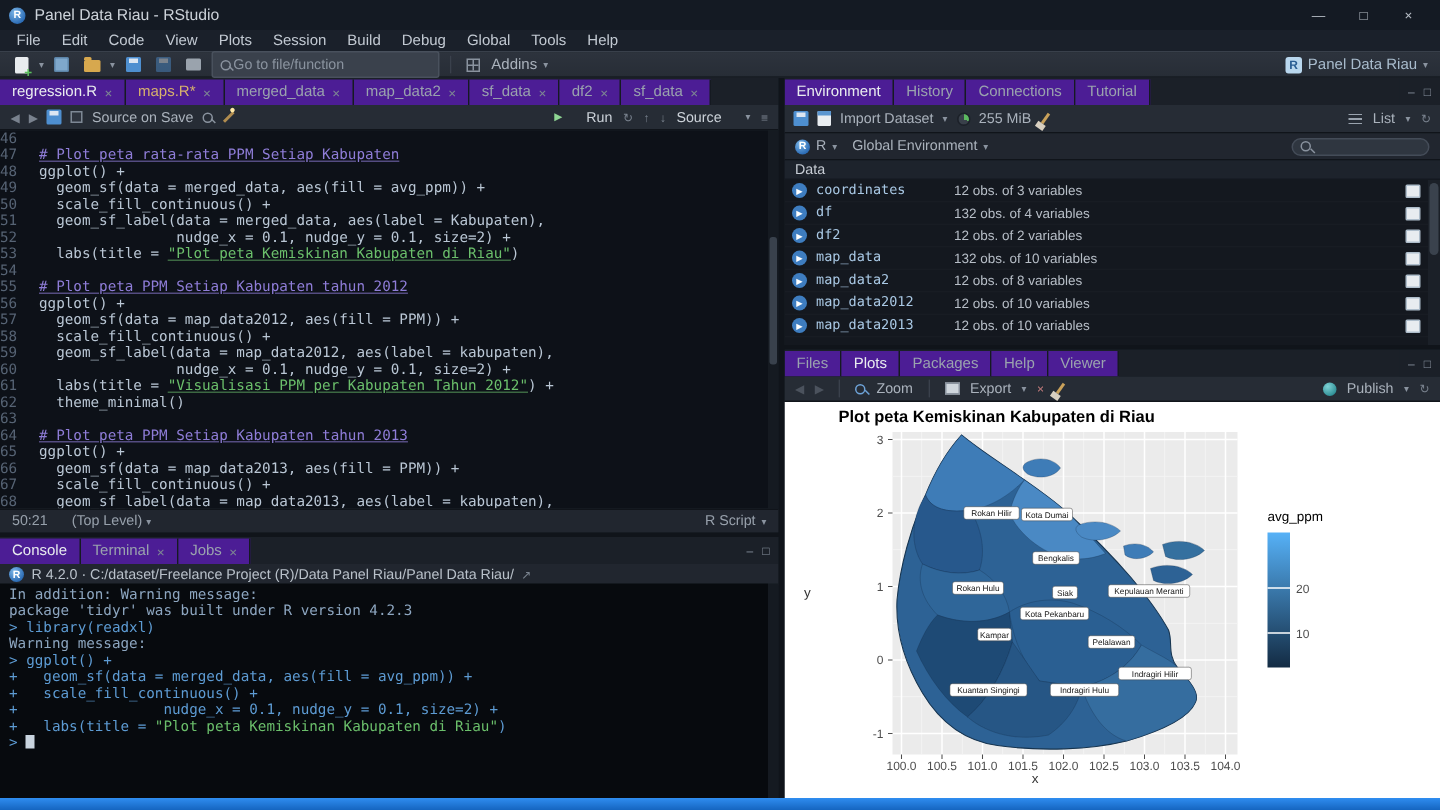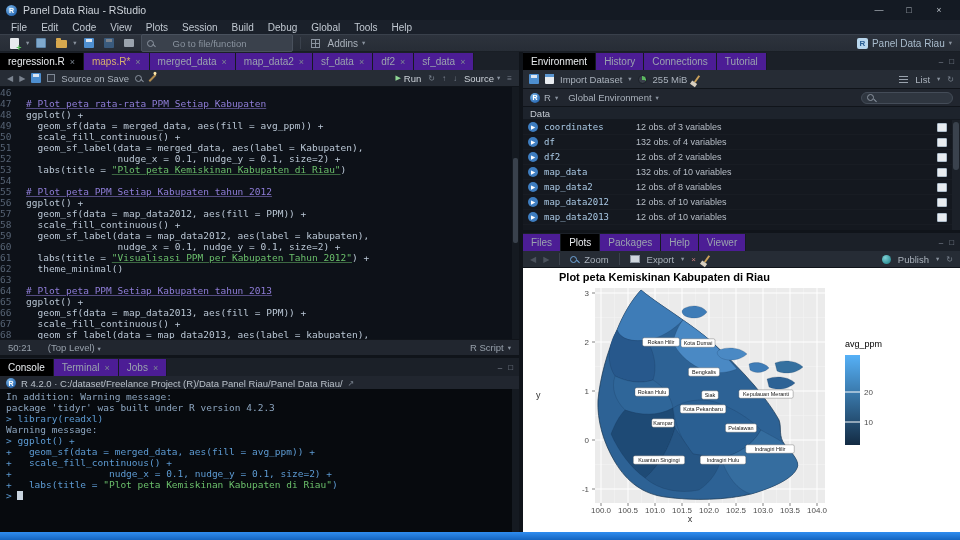--- a/index.html
+++ b/index.html
@@ -55,49 +55,49 @@
   .wand-icon{width:9px;height:2px;background:#b08c4f;transform:rotate(-45deg);position:relative;}
   .wand-icon::after{content:'';position:absolute;right:-2px;top:-2px;width:3px;height:3px;background:#ffe9a8;border-radius:50%;}
   .cb{width:8px;height:8px;border:1px solid #7d8794;background:#2e343e;flex:none;}
   .r-logo{width:10px;height:10px;border-radius:50%;flex:none;
     background:radial-gradient(circle at 35% 30%,#7db7e8,#2c6cb5 72%);
     color:#fff;font-size:7px;font-weight:bold;display:flex;align-items:center;justify-content:center;}
   .nav-ic{color:#79828e;font-size:8px;}
   .nav-ic.dim{opacity:.45;}
   .env-grid{width:10px;height:9px;background:#e8ecf0;border:1px solid #aebdcb;border-radius:1px;margin-left:auto;flex:none;}
 
-  .goto-box{display:flex;align-items:center;gap:17px;background:#3a414c;border:1px solid #49515d;border-radius:2px;
+  .goto-box{display:flex;align-items:center;gap:0;background:#3a414c;border:1px solid #49515d;border-radius:2px;
     height:18px;width:152px;padding:0 5px;}
   .goto-box input{background:transparent;border:none;outline:none;color:#aab3be;font-size:9.5px;width:120px;
     font-family:"Liberation Sans",sans-serif;}
   .goto-box input::placeholder{color:#8a939f;}
   .project{margin-left:auto;display:flex;align-items:center;gap:4px;color:#a9bccd;padding-right:2px;}
   .proj-icon{width:11px;height:11px;background:#b9d7ee;border-radius:2px;color:#2a5e93;font-weight:bold;
     font-size:8px;display:flex;align-items:center;justify-content:center;}
 
   
   .pane{position:absolute;background:#171c24;overflow:hidden;}
   #source-pane{left:0;top:52px;width:519px;height:303px;}
   #console-pane{left:0;top:358px;width:519px;height:174px;}
   #env-pane{left:523px;top:52px;width:437px;height:178px;}
   #plots-pane{left:523px;top:233px;width:437px;height:299px;}
 
   .tabstrip{position:relative;height:18px;background:#1b2028;display:flex;align-items:flex-end;overflow:hidden;}
   .tab{display:flex;align-items:center;gap:5px;padding:0 8px;height:17px;background:#4c1d95;color:#9aa3ae;
     font-size:10px;border-right:1px solid #151a21;white-space:nowrap;flex:none;}
-  .tab.active{background:#000000;color:#e9ecef;}
+  .tab.active{background:#4c1d95;color:#e9ecef;}
   .tab.modified .tab-label{color:#d7b26d;}
   .tab-close{font-size:9px;color:#7d8793;}
   .pane-btns{position:absolute;right:0;top:0;height:100%;display:flex;align-items:center;gap:6px;
     padding:0 6px;color:#8a93a0;font-size:8px;background:#1b2028;}
 
   .ed-toolbar{height:17px;background:#262c35;border-bottom:1px solid #10141a;display:flex;align-items:center;
     gap:6px;padding:0 7px;font-size:9.5px;color:#aab2bc;}
   .right-group{margin-left:auto;display:flex;align-items:center;gap:7px;}
-  .run-btn,.source-btn{display:flex;align-items:center;gap:3px;color:#ccd2d9;text-align:right;}
+  .run-btn,.source-btn{display:flex;align-items:center;gap:16px;color:#ccd2d9;text-align:right;}
   .play{color:#8fd694;font-size:7px;}
 
   .code-area{position:absolute;top:35px;bottom:16px;left:0;right:7px;background:#0d1118;overflow:hidden;
     font-family:"DejaVu Sans Mono",monospace;font-size:9.5px;line-height:11px;}
   .code-line{display:flex;height:11px;white-space:pre;}
   .line-num{width:26px;text-align:left;padding-right:9px;color:#566374;flex:none;}
   .line-text{color:#bac7d5;white-space:pre;}
   .tok-com{color:#8f7dd8;text-decoration:underline;text-decoration-color:rgba(143,125,216,.55);text-underline-offset:1px;}
   .tok-str{color:#6bbf6b;}
   .code-area .tok-str{text-decoration:underline;text-decoration-color:rgba(107,191,107,.5);text-underline-offset:1px;}

